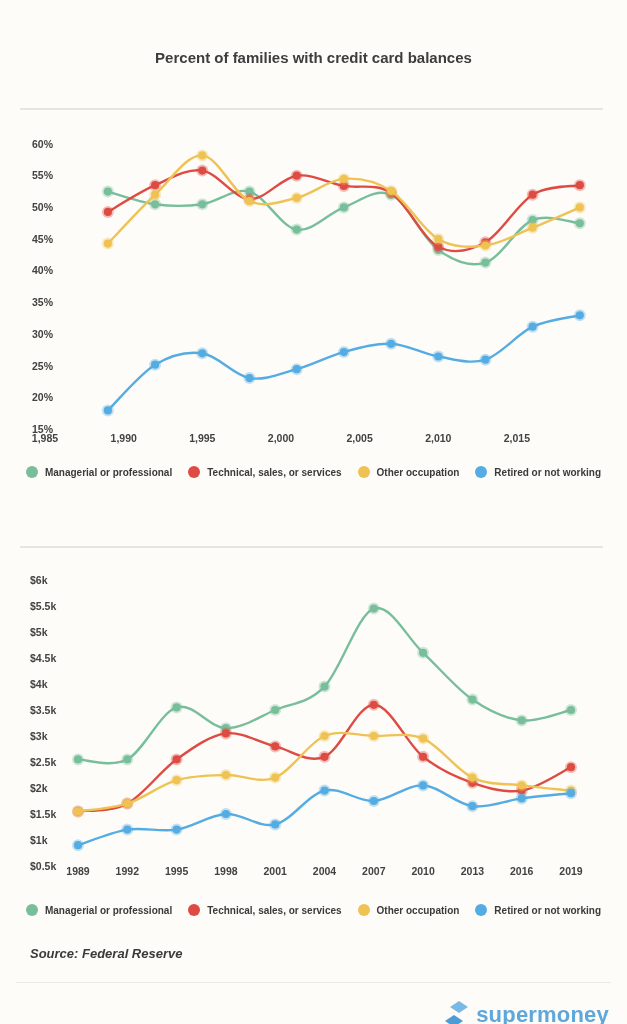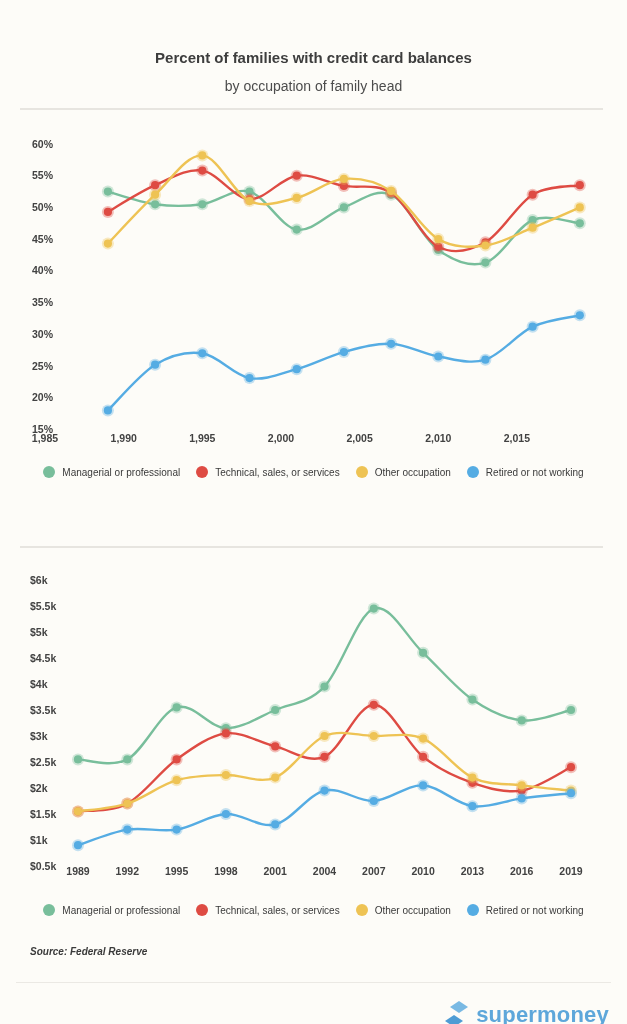--- a/index.html
+++ b/index.html
@@ -16,41 +16,40 @@
     position:absolute; left:0; width:627px; text-align:center;
     font-weight:normal; font-size:14px; color:#4c4c4c;
   }
   .divider { position:absolute; height:2px; background:#e7e5e0; }
   .legend {
     position:absolute; left:0; width:627px;
     display:flex; justify-content:center; align-items:center; gap:16px;
   }
   .legend-item { display:flex; align-items:center; gap:7px; }
   .legend-dot { width:12px; height:12px; border-radius:50%; flex:0 0 auto; }
-  .legend-label { font-size:10px; font-weight:normal; color:#3a3a3a; white-space:nowrap; }
+  .legend-label { font-size:10px; font-weight:bold; color:#3a3a3a; white-space:nowrap; }
   svg.chart { position:absolute; left:0; display:block; }
   svg.chart text {
     font-family:"Liberation Sans", sans-serif;
     font-size:10.5px; font-weight:bold; fill:#424242;
   }
   .source {
     position:absolute; left:30px; font-style:italic; font-weight:bold;
-    font-size:10px; color:#3a3a3a;
+    font-size:13px; color:#3a3a3a;
   }
   .footer-divider { position:absolute; height:1px; background:#ebe9e4; }
   .logo { position:absolute; display:flex; align-items:center; gap:7px; }
   .logo-text { font-size:22px; font-weight:bold; letter-spacing:0.2px; }
 </style>
 </head>
 <body>
 
 <div class="page">
 
   <div class="chart-title" style="top:33px">Percent of families with credit card balances</div>
-  <div class="chart-subtitle" style="top:62px">by occupation of family head</div>
   <div class="divider" style="top:92px; left:20px; width:583px"></div>
 
   <svg class="chart" id="chart1" style="top:108px" width="627" height="330" viewBox="0 0 627 330">
       <text x="32" y="23.5" text-anchor="start">60%</text>
       <text x="32" y="55.2" text-anchor="start">55%</text>
       <text x="32" y="86.9" text-anchor="start">50%</text>
       <text x="32" y="118.6" text-anchor="start">45%</text>
       <text x="32" y="150.4" text-anchor="start">40%</text>
       <text x="32" y="182.1" text-anchor="start">35%</text>
       <text x="32" y="213.8" text-anchor="start">30%</text>

